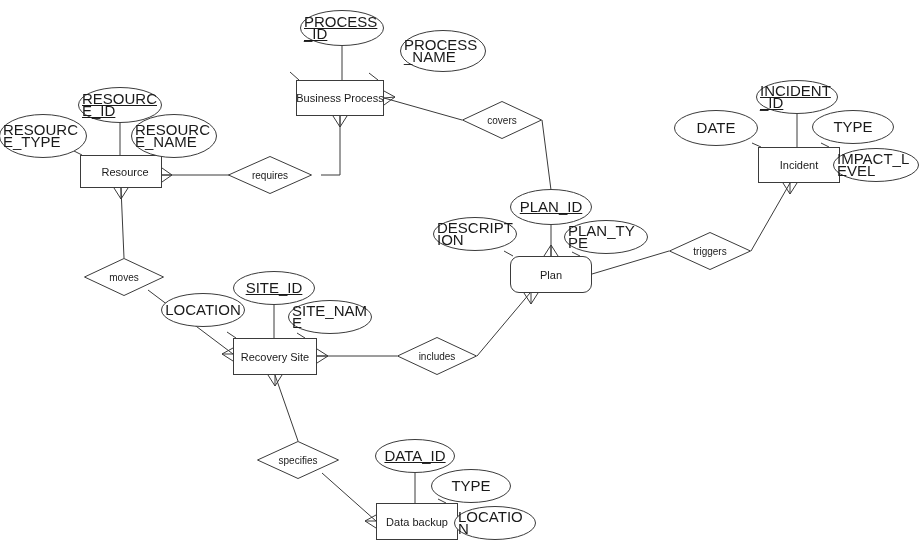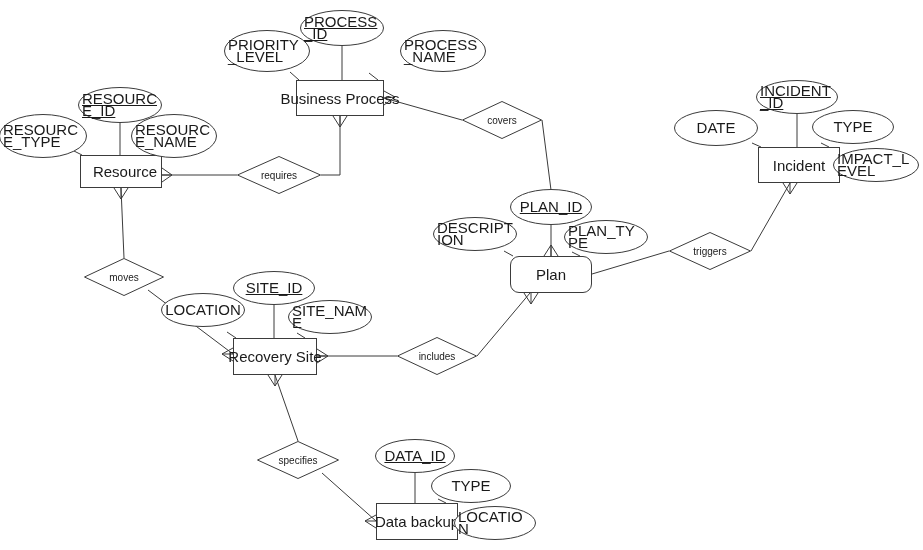--- a/index.html
+++ b/index.html
@@ -34,21 +34,21 @@
     height: 550px;
   }
   .entity {
     position: absolute;
     box-sizing: border-box;
     border: 1px solid #3b3b3b;
     background: #ffffff;
     display: flex;
     align-items: center;
     justify-content: center;
-    font-size: 15px;
+    font-size: 11px;
     color: #1a1a1a;
     white-space: nowrap;
   }
   .relationship {
     position: absolute;
   }
   .relationship .rel-shape {
     position: absolute;
     left: 0;
     top: 0;
@@ -220,21 +220,21 @@
     </g>
   </svg>
 
   <div id="node-layer">
       <div class="entity" style="left: 80px; top: 155px; width: 82px; height: 33px; padding-left: 8px;">Resource</div>
       <div class="entity" style="left: 296px; top: 80px; width: 88px; height: 36px;">Business Process</div>
       <div class="entity" style="left: 510px; top: 256px; width: 82px; height: 37px; border-radius: 9px;">Plan</div>
       <div class="entity" style="left: 758px; top: 147px; width: 82px; height: 36px;">Incident</div>
       <div class="entity" style="left: 233px; top: 338px; width: 84px; height: 37px;">Recovery Site</div>
       <div class="entity" style="left: 376px; top: 503px; width: 82px; height: 37px;">Data backup</div>
-      <div class="relationship" style="left: 237px; top: 156px; width: 84px; height: 38px;">
+      <div class="relationship" style="left: 228px; top: 156px; width: 84px; height: 38px;">
         <svg class="rel-shape" width="84" height="38" viewBox="0 0 84 38">
           <polygon points="42,0.5 83.5,19 42,37.5 0.5,19" fill="#ffffff" stroke="#3b3b3b" stroke-width="1"></polygon>
         </svg>
         <div class="rel-label">requires</div>
       </div>
       <div class="relationship" style="left: 462px; top: 101px; width: 80px; height: 38px;">
         <svg class="rel-shape" width="80" height="38" viewBox="0 0 80 38">
           <polygon points="40,0.5 79.5,19 40,37.5 0.5,19" fill="#ffffff" stroke="#3b3b3b" stroke-width="1"></polygon>
         </svg>
         <div class="rel-label">covers</div>
@@ -280,26 +280,20 @@
           <ellipse cx="43" cy="22" rx="42.5" ry="21.5" fill="#ffffff" stroke="#3b3b3b" stroke-width="1"></ellipse>
         </svg>
         <div class="attr-label">RESOURCE_NAME</div>
       </div>
       <div class="attribute pk" style="left: 300px; top: 10px; width: 84px; height: 36px;">
         <svg class="attr-shape" width="84" height="36" viewBox="0 0 84 36">
           <ellipse cx="42" cy="18" rx="41.5" ry="17.5" fill="#ffffff" stroke="#3b3b3b" stroke-width="1"></ellipse>
         </svg>
         <div class="attr-label">PROCESS_ID</div>
       </div>
-      <div class="attribute" style="left: 224px; top: 30px; width: 86px; height: 42px;">
-        <svg class="attr-shape" width="86" height="42" viewBox="0 0 86 42">
-          <ellipse cx="43" cy="21" rx="42.5" ry="20.5" fill="#ffffff" stroke="#3b3b3b" stroke-width="1"></ellipse>
-        </svg>
-        <div class="attr-label">PRIORITY_LEVEL</div>
-      </div>
       <div class="attribute" style="left: 356px; top: 30px; width: 86px; height: 42px; margin-left: 44px;">
         <svg class="attr-shape" width="86" height="42" viewBox="0 0 86 42">
           <ellipse cx="43" cy="21" rx="42.5" ry="20.5" fill="#ffffff" stroke="#3b3b3b" stroke-width="1"></ellipse>
         </svg>
         <div class="attr-label">PROCESS_NAME</div>
       </div>
       <div class="attribute pk" style="left: 510px; top: 189px; width: 82px; height: 36px;">
         <svg class="attr-shape" width="82" height="36" viewBox="0 0 82 36">
           <ellipse cx="41" cy="18" rx="40.5" ry="17.5" fill="#ffffff" stroke="#3b3b3b" stroke-width="1"></ellipse>
         </svg>

